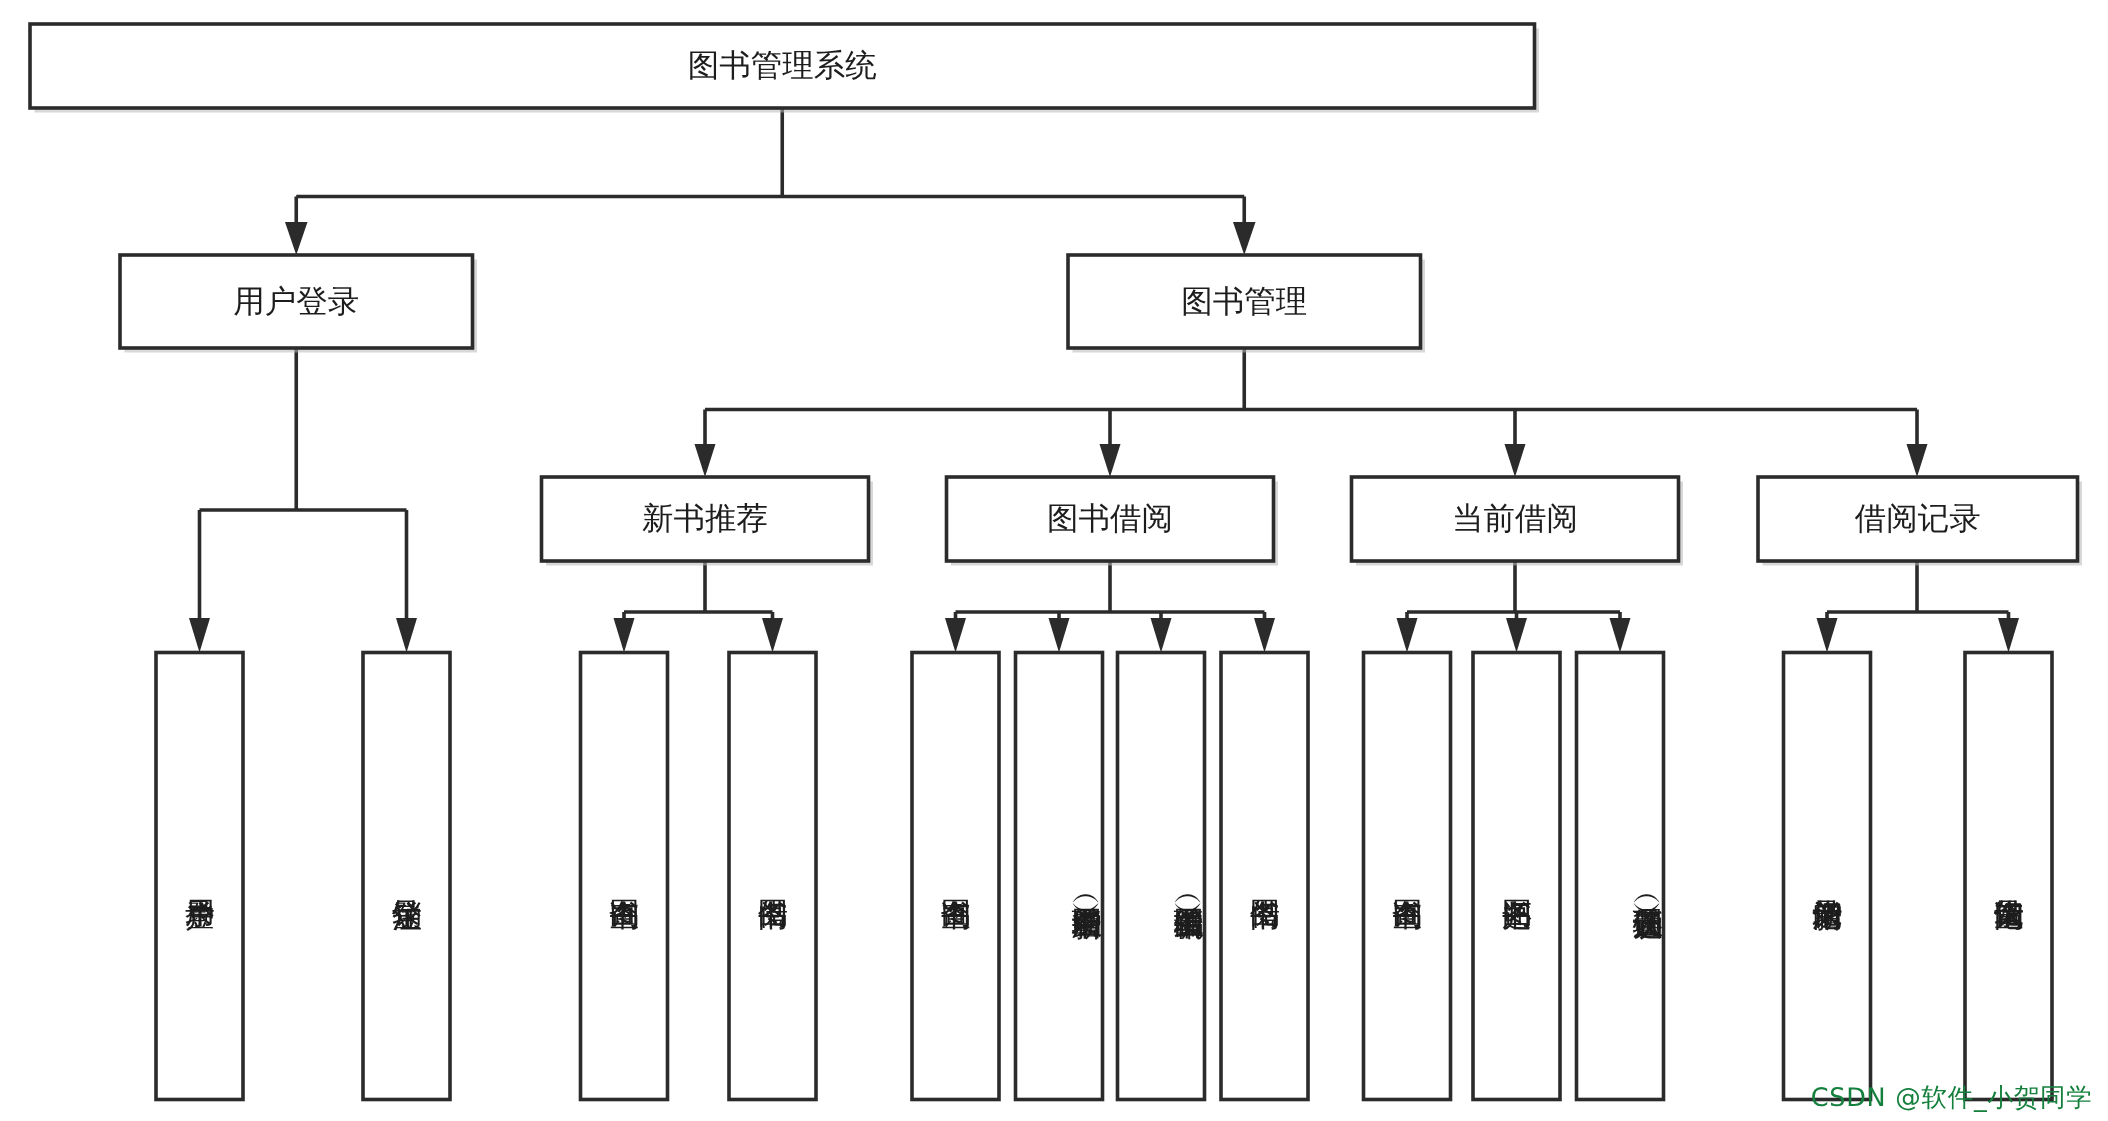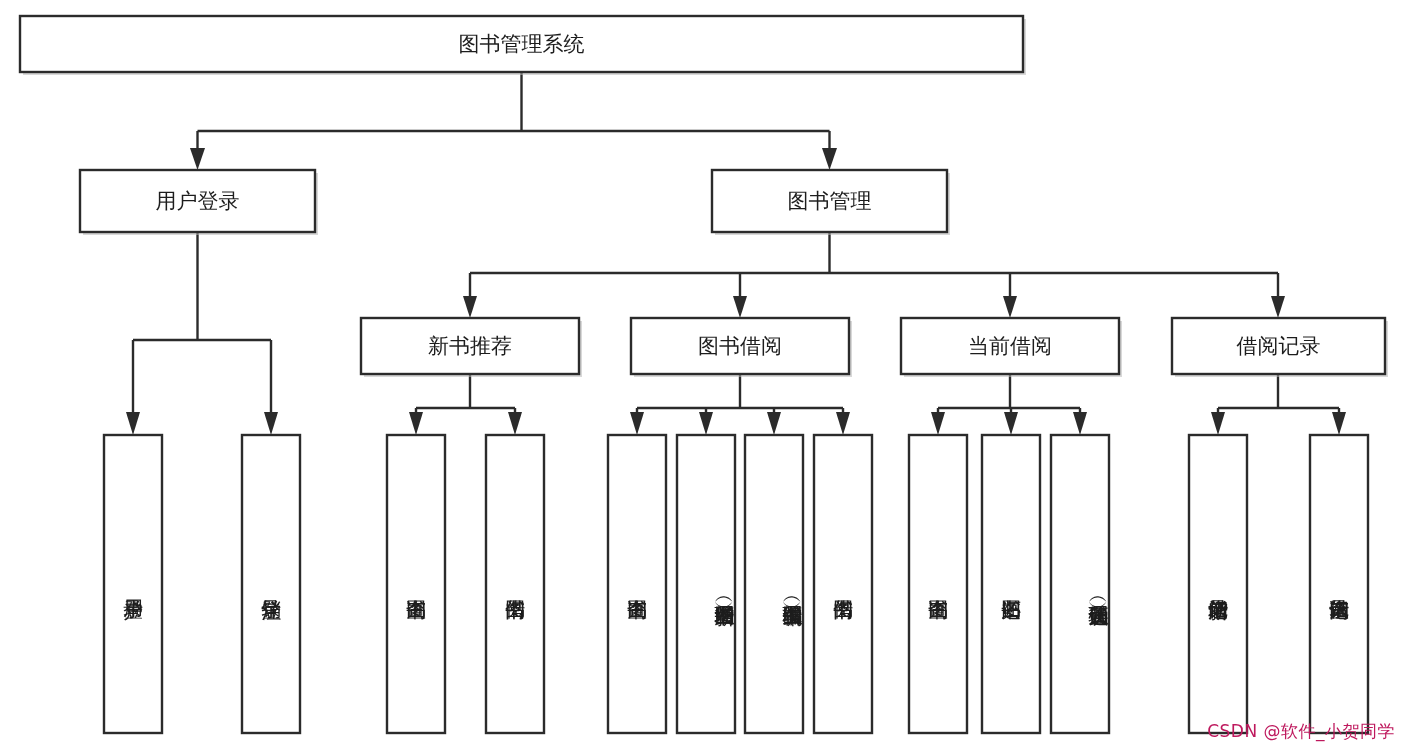--- a/index.html
+++ b/index.html
@@ -49,21 +49,21 @@
     fill: #1d1d1d;
     text-anchor: middle;
     dominant-baseline: middle;
   }
   .watermark {
     position: absolute;
     right: 10px;
     bottom: 4px;
     font-family: "DejaVu Sans", "Liberation Sans", sans-serif;
     font-size: 17px;
-    color: #be185d;
+    color: #15803d;
     white-space: nowrap;
     letter-spacing: 0.5px;
   }
   .vlabel {
     position: absolute;
     display: flex;
     align-items: center;
     justify-content: center;
     writing-mode: vertical-rl;
     text-orientation: upright;

